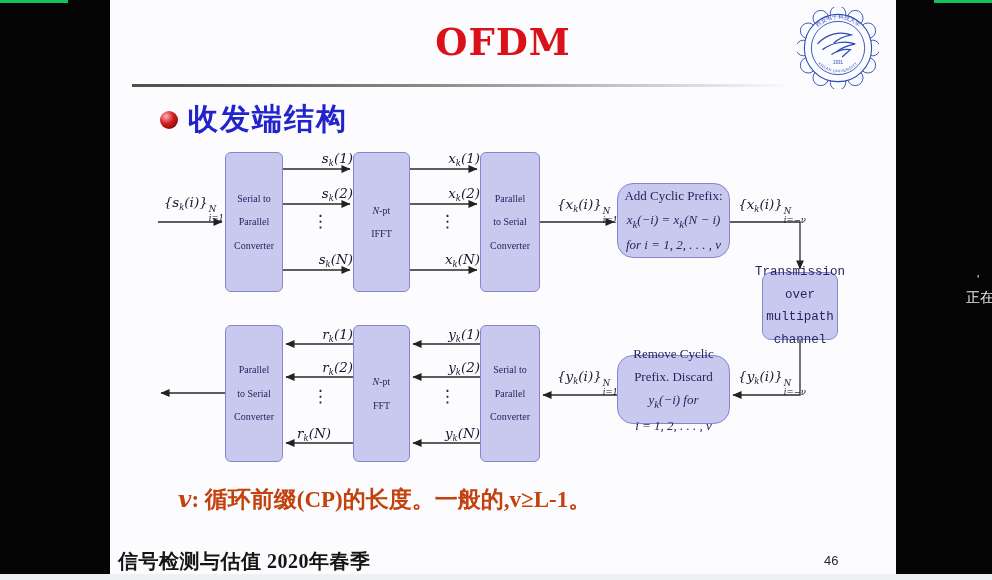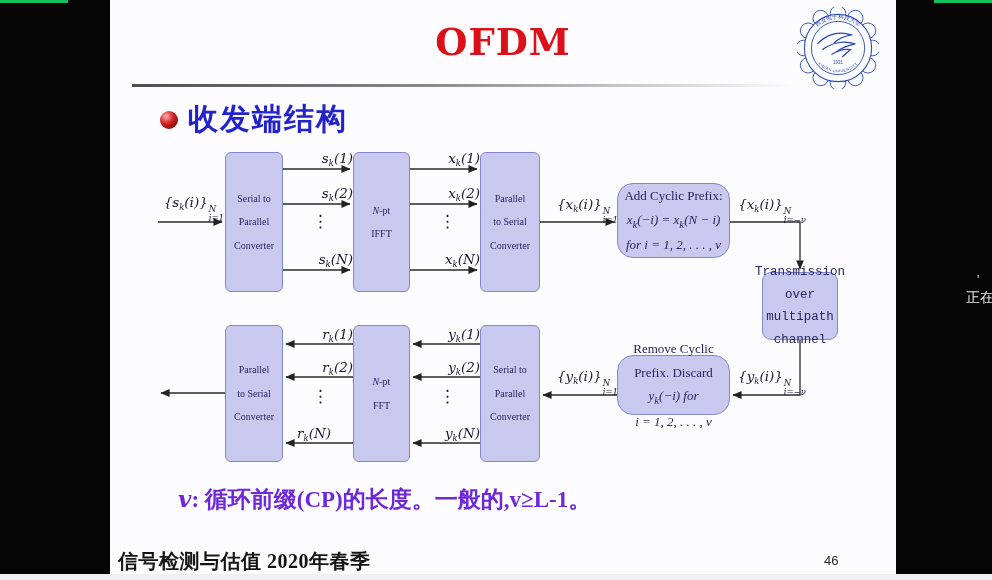--- a/index.html
+++ b/index.html
@@ -52,21 +52,21 @@
          font-style:italic; font-size:13.5px; color:#18182e; text-align:right;
          white-space:nowrap; }
   .sig sub { font-size:0.62em; vertical-align:-3px; }
   .stk { display:inline-flex; flex-direction:column; align-items:flex-start;
          font-size:8.5px; line-height:1.1; vertical-align:-5px; margin-left:1px; }
   .fm { font-style:italic; }
   .dots { position:absolute; font-size:17px; color:#1e1e38; line-height:1;
           font-family:"DejaVu Serif",serif; }
 
   .caption { position:absolute; left:68px; top:484px; font-size:23px; font-weight:600;
-             color:#6d28d9; font-family:"Liberation Serif","DejaVu Serif",serif; }
+             color:#c2410c; font-family:"Liberation Serif","DejaVu Serif",serif; }
   .caption i { font-family:"DejaVu Serif",serif; }
 
   .footer { position:absolute; left:8px; top:548px; font-size:20px; font-weight:bold;
             color:#151515; letter-spacing:0.5px;font-family:Liberation Serif, serif; }
   .pagenum { position:absolute; left:714px; top:553px; font-size:13px; color:#2a2a2a; }
 </style>
 </head>
 <body>
 
 <div class="stage">
@@ -169,21 +169,21 @@
       <div class="fm"><span>x</span><sub>k</sub><span>(−i) = x</span><sub>k</sub><span>(N − i)</span></div>
       <div class="fm">for i = 1, 2, . . . , ν</div>
     </div>
 
     <div class="bx bx--ch" style="left:652px;top:272px;width:76px;height:68px">
       <div>Transmission</div>
       <div>over multipath</div>
       <div>channel</div>
     </div>
 
-    <div class="bx bx--cp" style="left:507px;top:355px;width:113px;height:60px">
+    <div class="bx bx--cp" style="left:507px;top:355px;width:113px;height:69px">
       <div>Remove Cyclic</div>
       <div>Prefix. Discard</div>
       <div class="fm"><span>y</span><sub>k</sub><span>(−i) for</span></div>
       <div class="fm">i = 1, 2, . . . , ν</div>
     </div>
 
     <div class="bx bx--big" style="left:370px;top:325px;width:60px;height:137px">
       <div>Serial to</div>
       <div>Parallel</div>
       <div>Converter</div>

